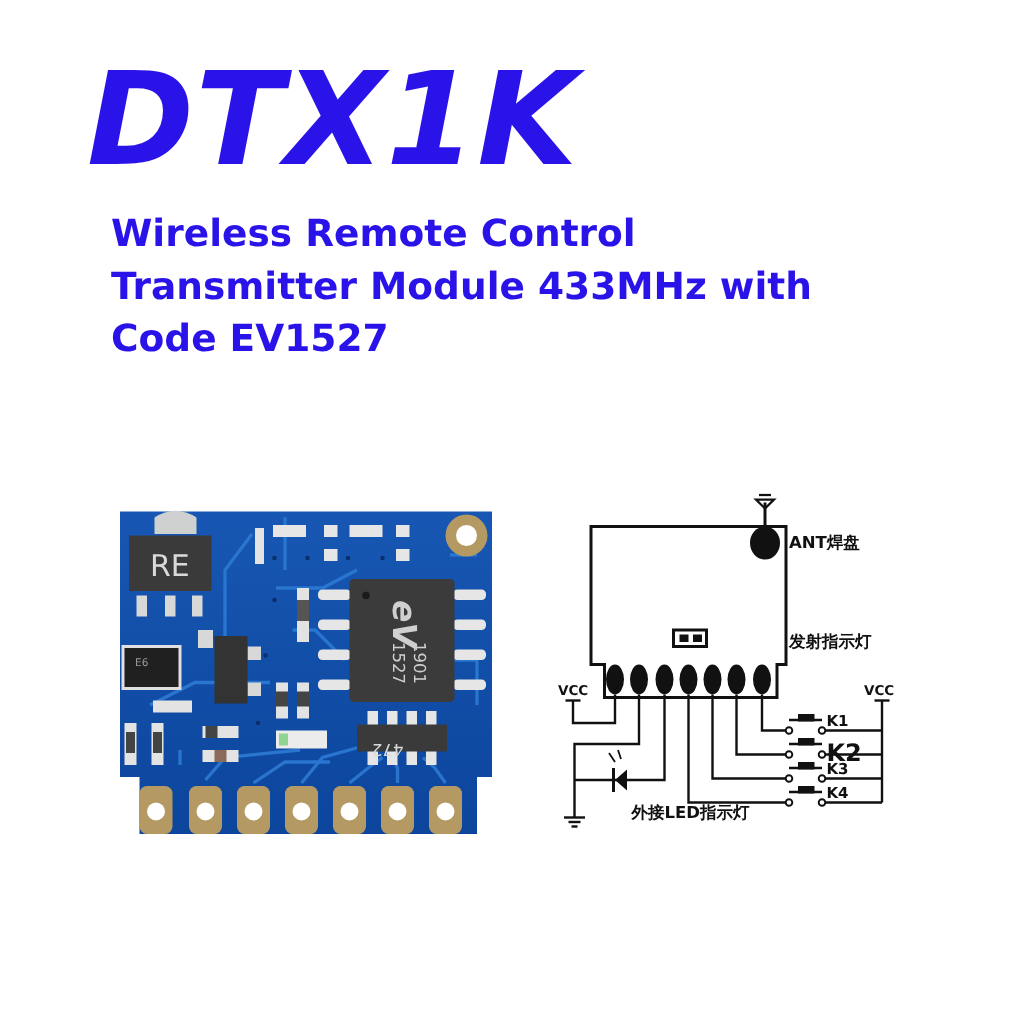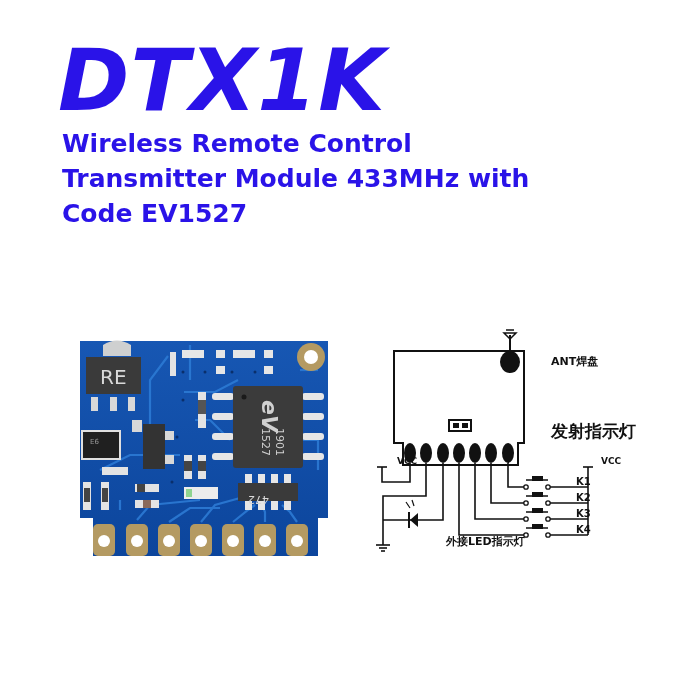--- a/index.html
+++ b/index.html
@@ -7,26 +7,26 @@
   .title {
     position: absolute; left: 58px; top: 34px;
     font-family: "DejaVu Sans", sans-serif; font-weight: bold;
     font-size: 86px; line-height: 92px; letter-spacing: 1px;
     margin: 0;
     font-style: italic;
   }
   .subtitle {
     position: absolute; left: 62px; top: 126px;
     font-family: "DejaVu Sans", sans-serif; font-weight: bold;
-    font-size: 25px; line-height: 35px; margin: 0;
+    font-size: 25px; line-height: 35px; margin: 12px;
   }
   .subtitle div { white-space: nowrap; }
   .pcb-photo { position: absolute; left: 70px; top: 330px; width: 270px; height: 235px; }
   .schematic { position: absolute; left: 360px; top: 320px; width: 260px; height: 270px; }
-  .sch-label { position: absolute; font-family: "DejaVu Sans", sans-serif; font-weight: bold; color: #111; white-space: nowrap; padding-left: 25px; }
+  .sch-label { position: absolute; font-family: "DejaVu Sans", sans-serif; font-weight: bold; color: #111; white-space: nowrap; }
 </style>
 </head>
 <body>
 
 <h1 class="title" style="color:#2A13E8">DTX1K</h1>
 <div class="subtitle" style="color:#2A13E8">
   <div>Wireless Remote Control</div>
   <div>Transmitter Module 433MHz with</div>
   <div>Code EV1527</div>
 </div>
@@ -238,21 +238,21 @@
 
     <path d="M418 513 L418 527 L410 520 Z" fill="#111"></path>
     <line x1="409" y1="512" x2="409" y2="528" stroke="#111" stroke-width="2"></line>
     <g stroke="#111" stroke-width="1.2">
       <line x1="410" y1="508" x2="406" y2="502"></line>
       <line x1="414" y1="506" x2="412" y2="500"></line>
     </g>
   </svg>
   
   <div class="sch-label" style="left:166px; top:34px; font-size:11px;">ANT焊盘</div>
-  <div class="sch-label" style="left:166px; top:100px; font-size:17px;">发射指示灯</div>
+  <div class="sch-label" style="left:166px; top:100px; font-size:11px;">发射指示灯</div>
   <div class="sch-label" style="left:12px; top:136px; font-size:9px;">VCC</div>
   <div class="sch-label" style="left:216px; top:136px; font-size:9px;">VCC</div>
   <div class="sch-label" style="left:191px; top:156px; font-size:10px;">K1</div>
-  <div class="sch-label" style="left:191px; top:172px; font-size:10px;">K2</div>
+  <div class="sch-label" style="left:191px; top:172px; font-size:16px;">K2</div>
   <div class="sch-label" style="left:191px; top:188px; font-size:10px;">K3</div>
   <div class="sch-label" style="left:191px; top:204px; font-size:10px;">K4</div>
   <div class="sch-label" style="left:30px; top:214px; font-size:11px;margin-left:31px;">外接LED指示灯</div>
 </div>
 
 </body></html>

